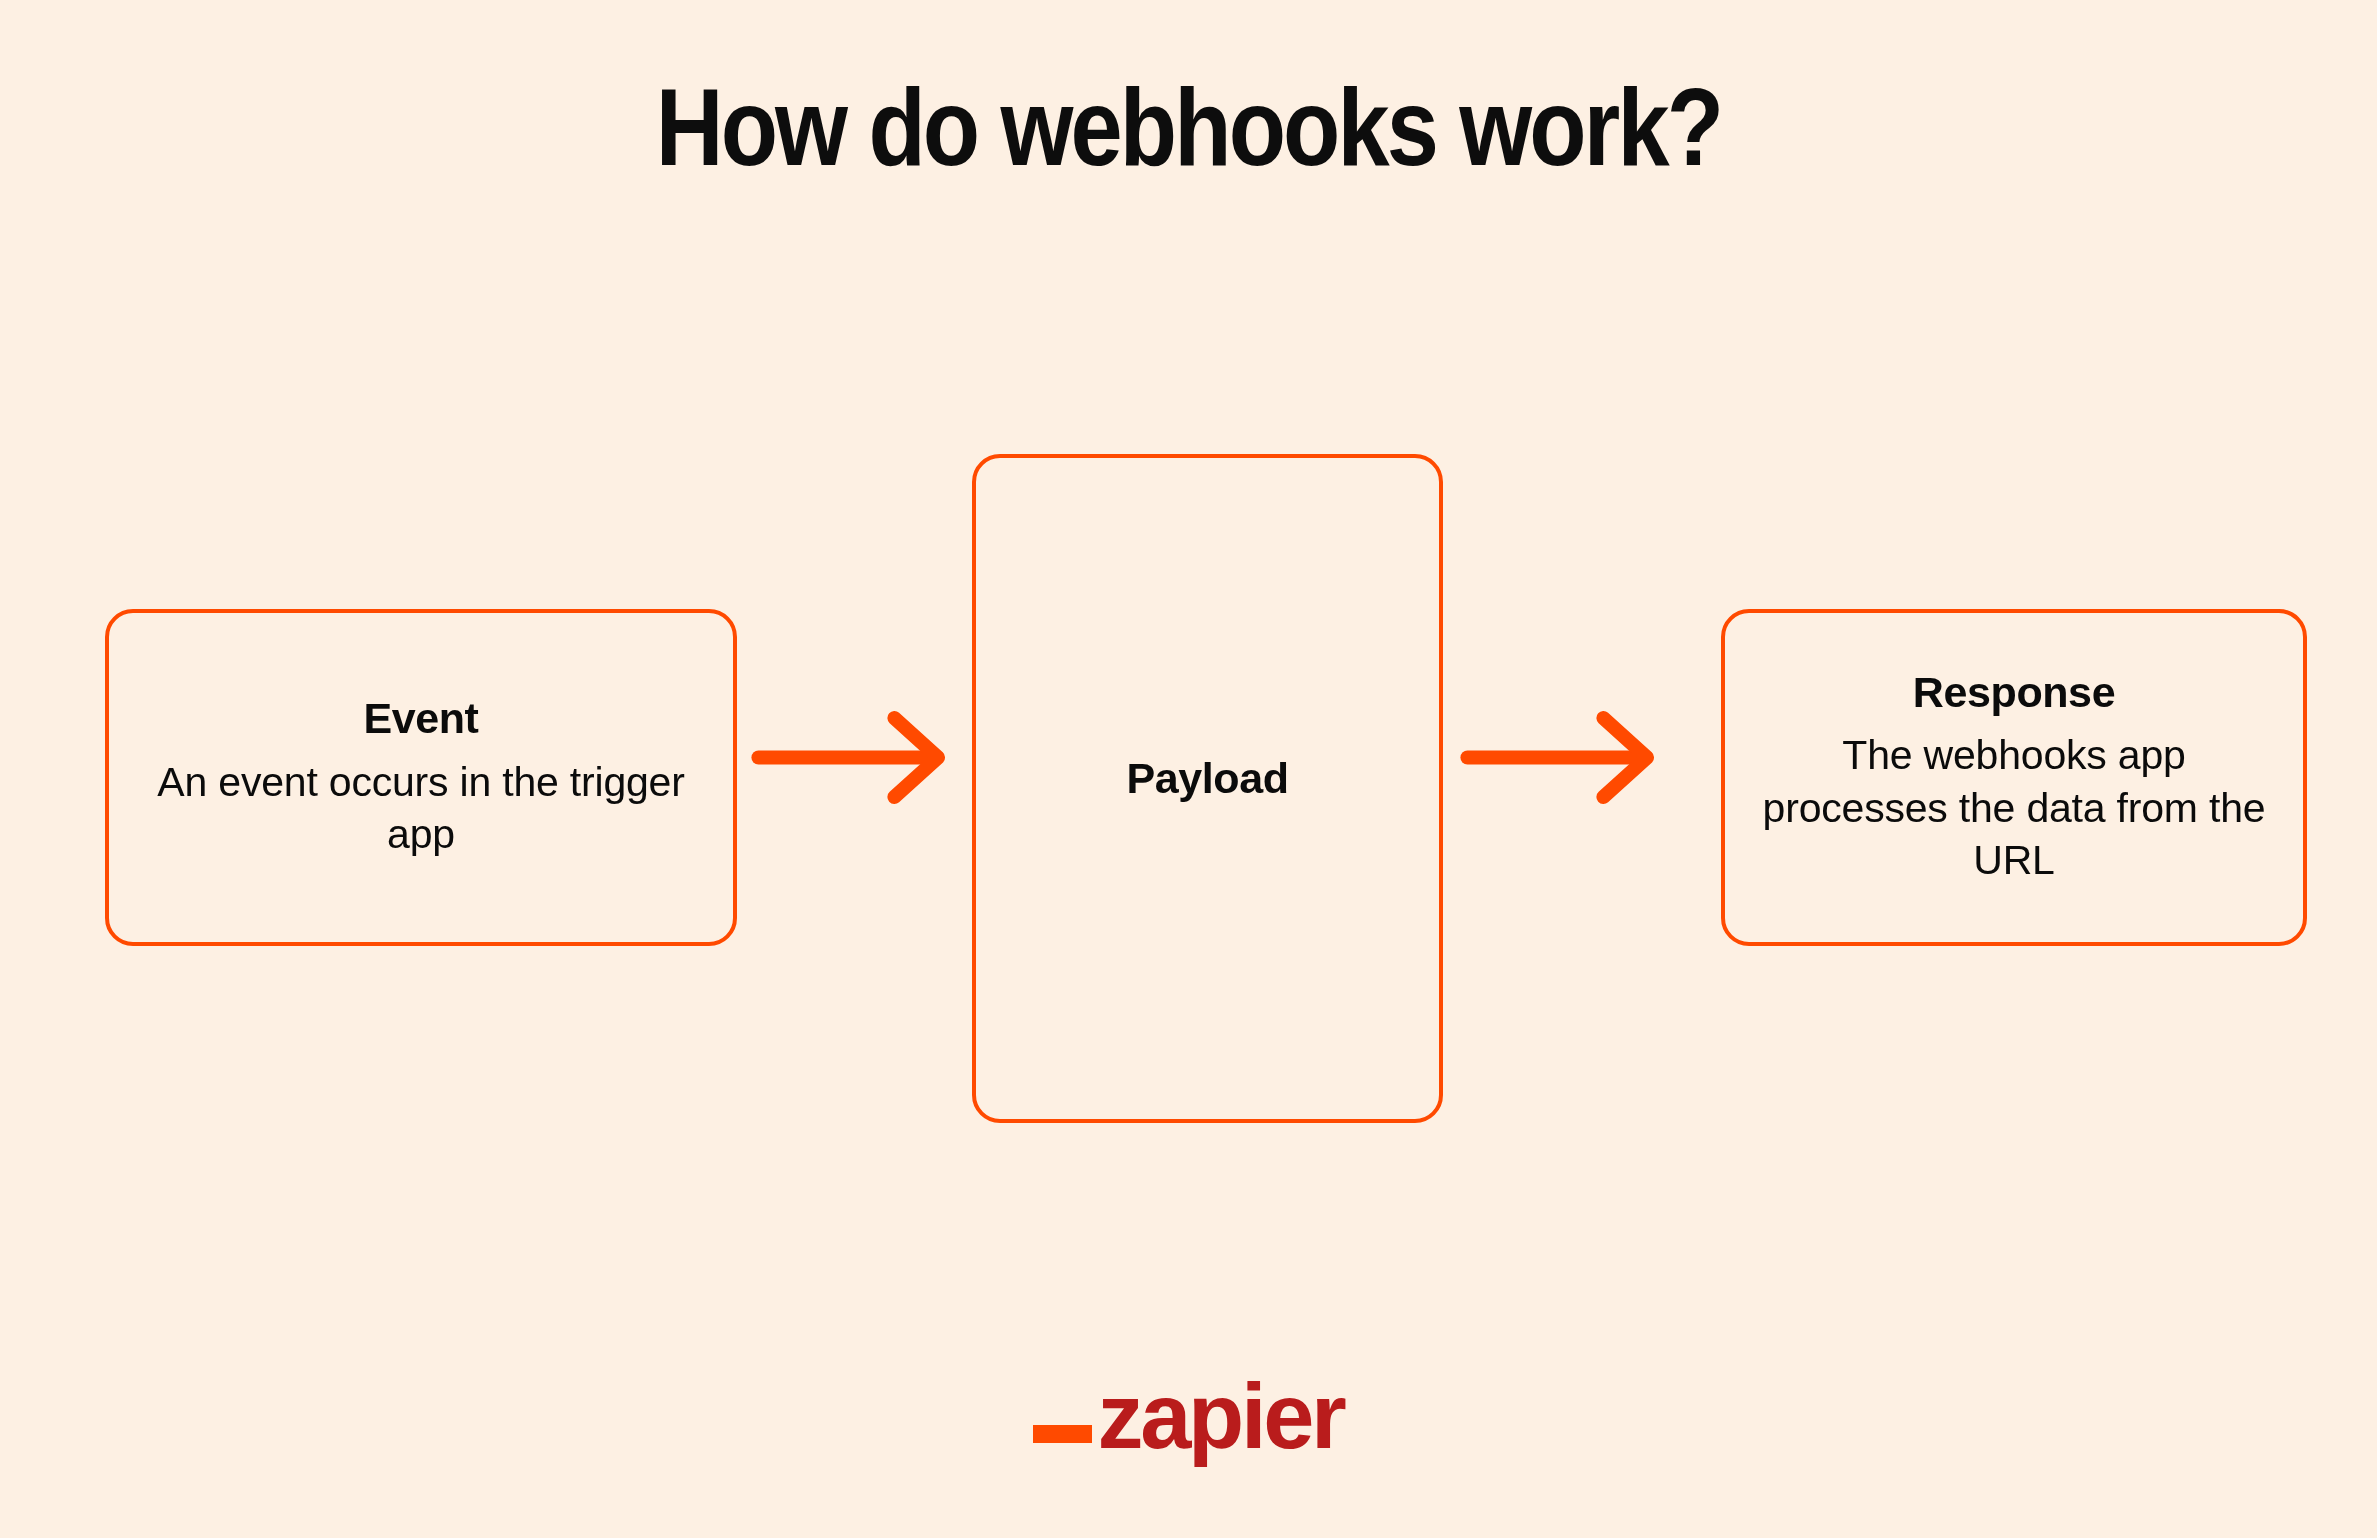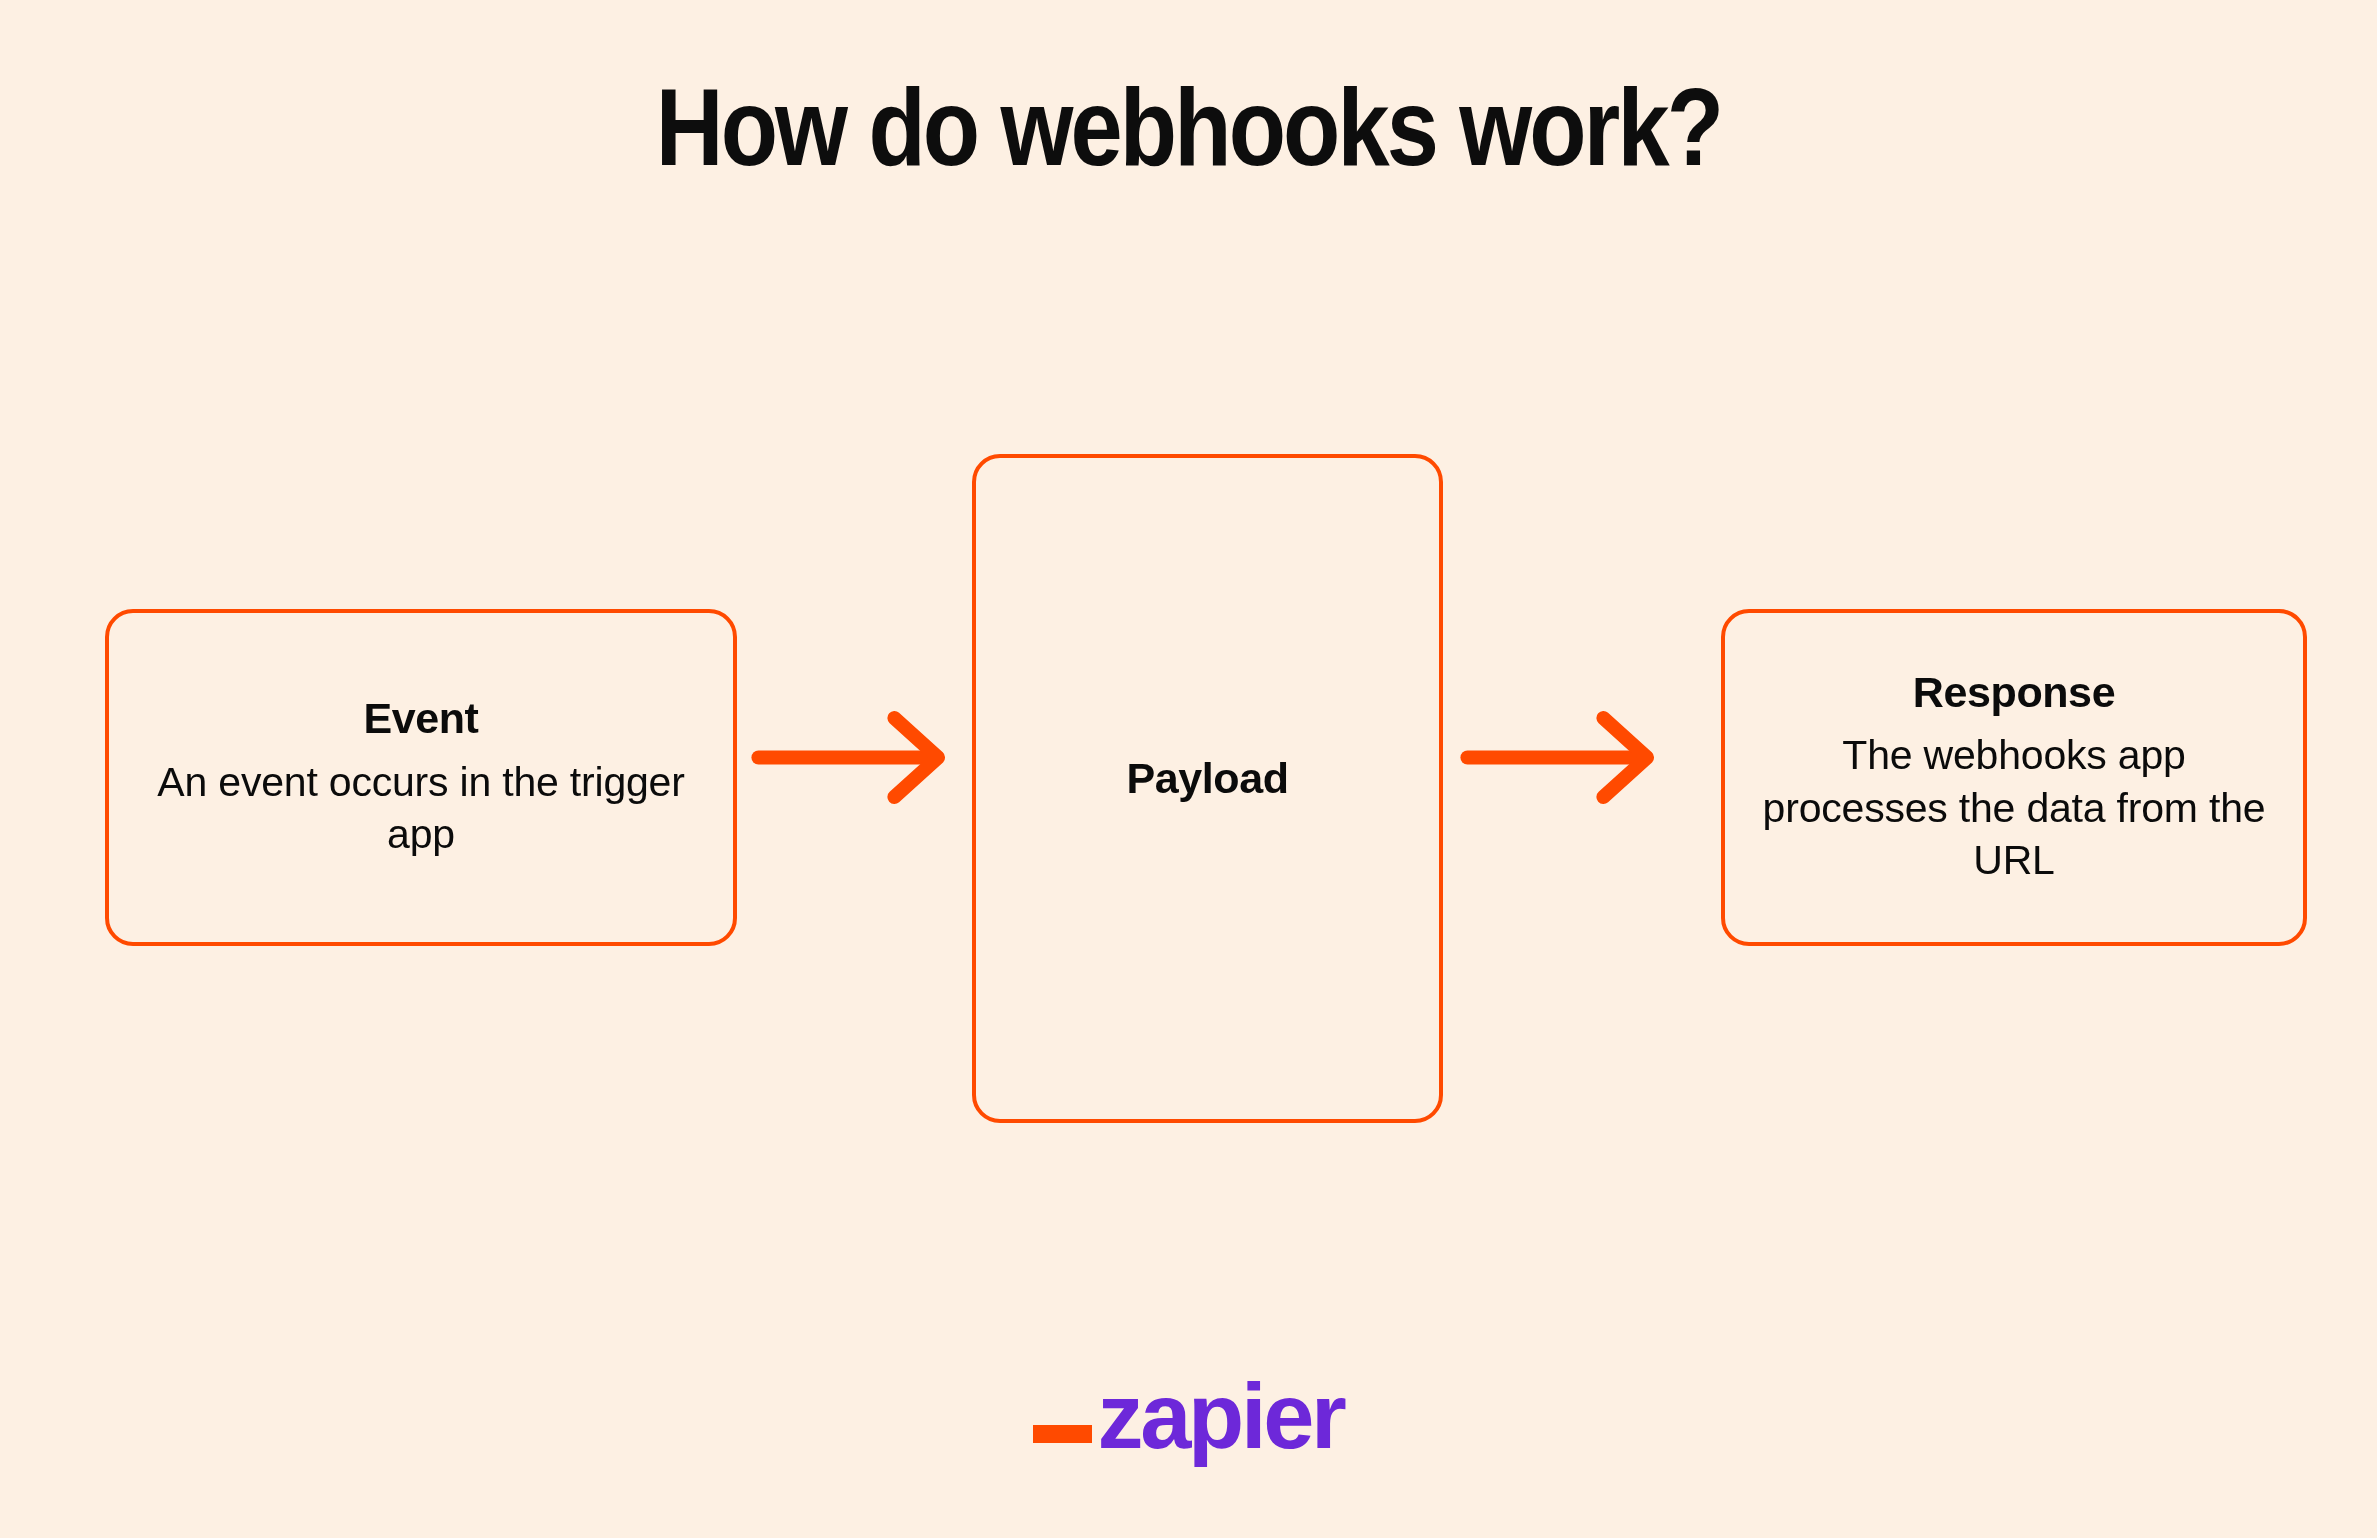--- a/index.html
+++ b/index.html
@@ -104,21 +104,21 @@
     height: 18px;
     background: #FF4A00;
     margin-right: 5px;
     margin-bottom: 11.6px;
     flex: 0 0 auto;
   }
   .logo-wordmark {
     font-size: 92px;
     font-weight: 700;
     letter-spacing: -3.3px;
-    color: #6d28d9;
+    color: #b91c1c;
     line-height: 0.82;
   }
 </style>
 </head>
 <body>
 
 <div class="page-title">How do webhooks work?</div>
 
 <div class="diagram">
 

